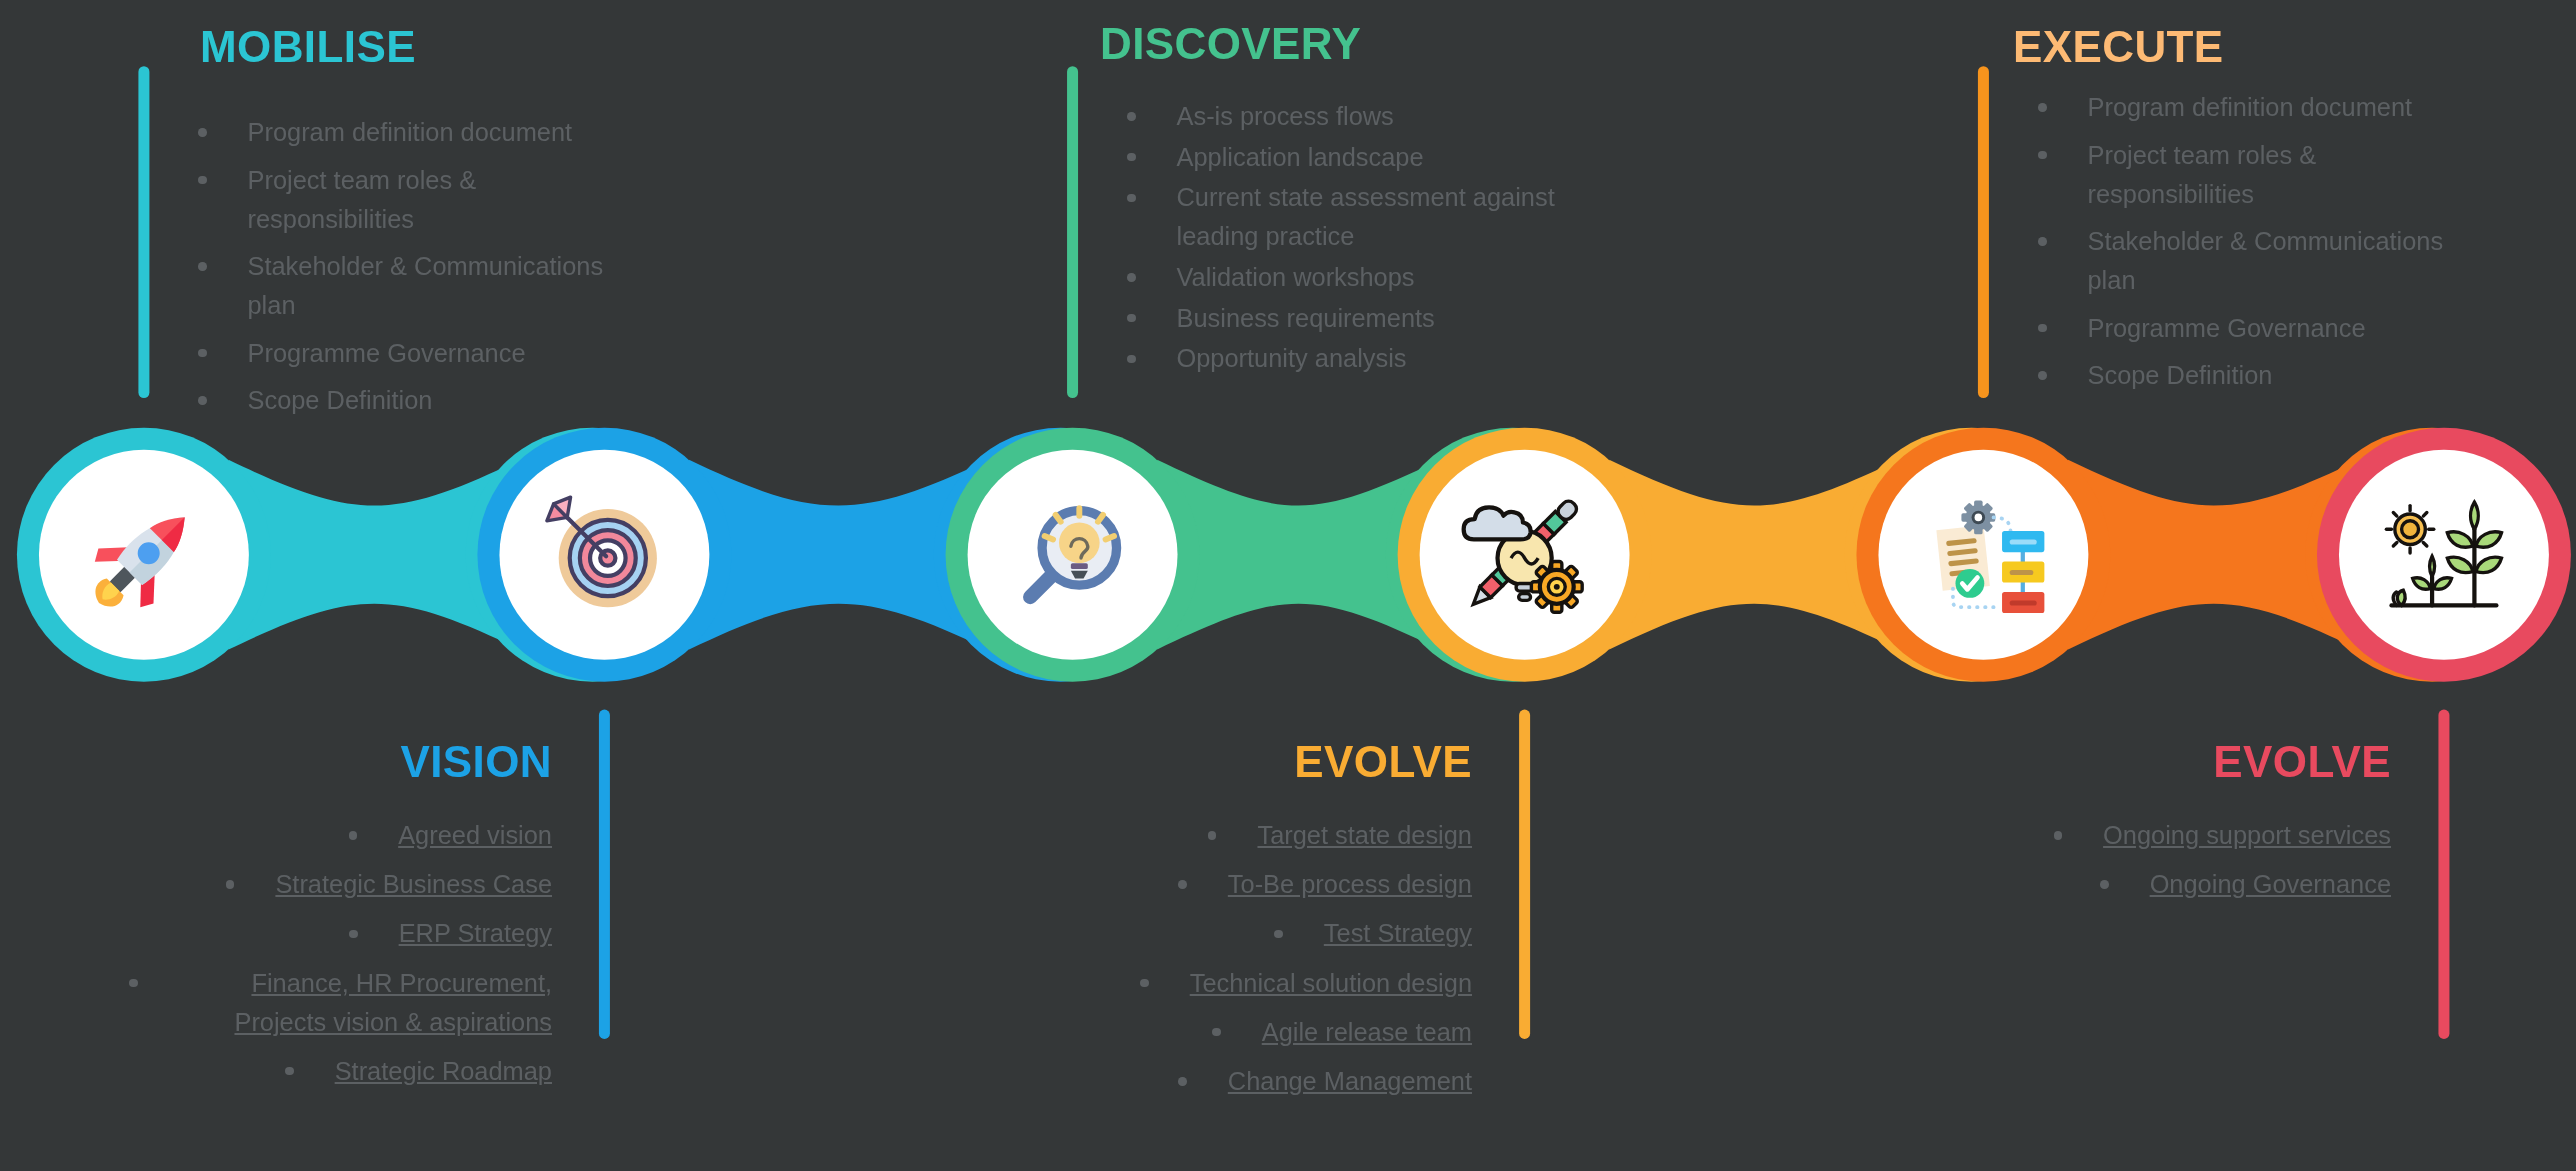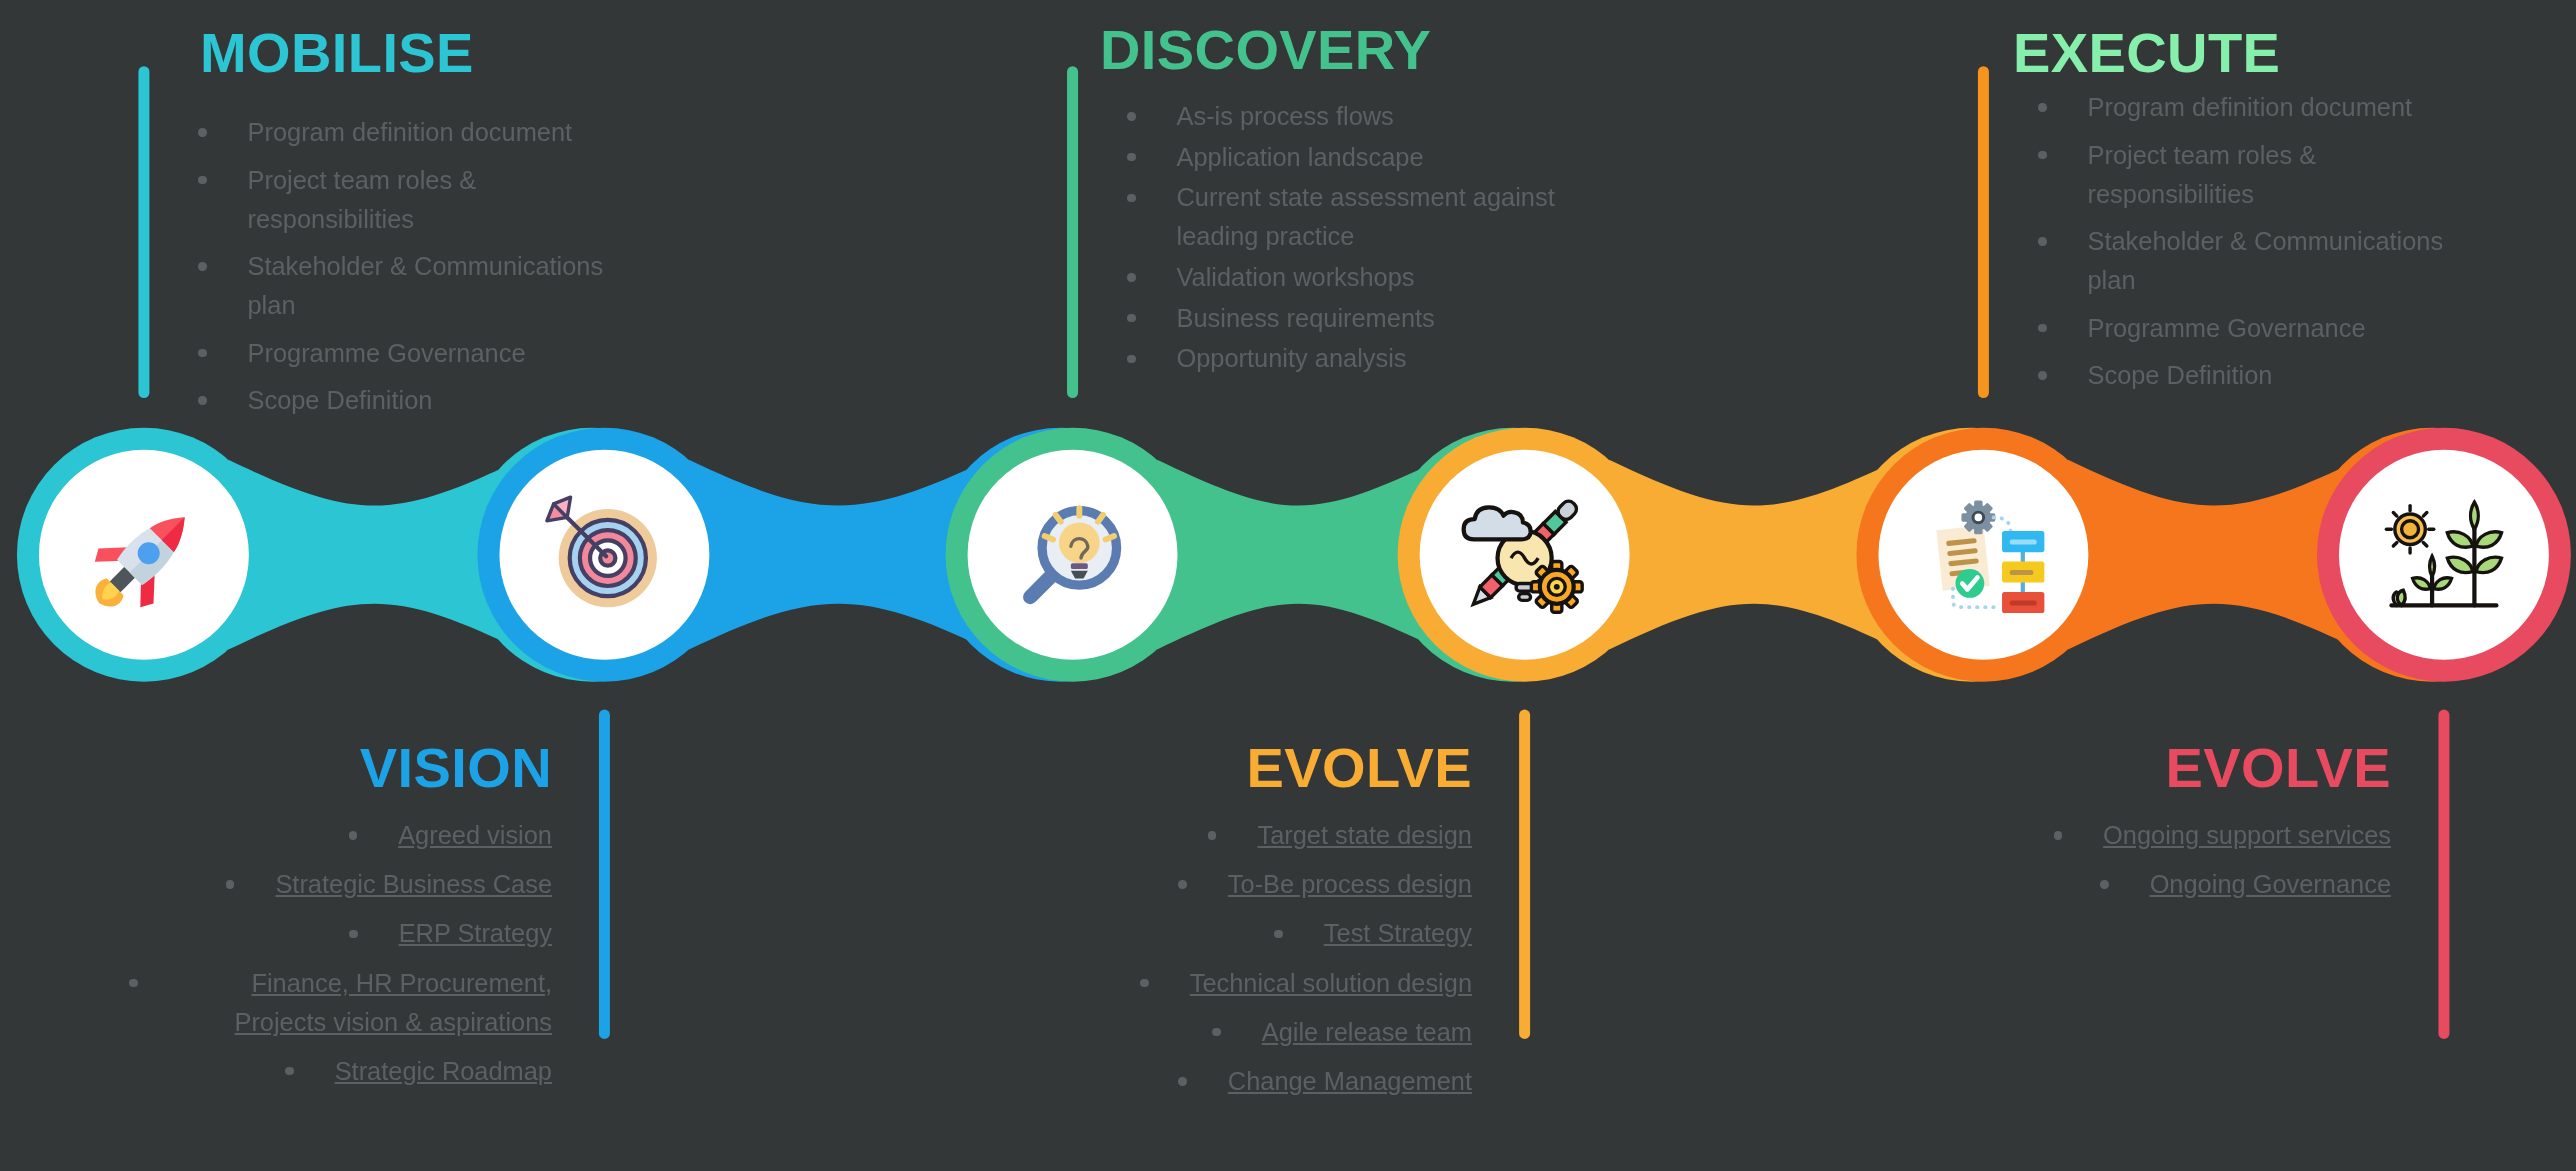--- a/index.html
+++ b/index.html
@@ -2,21 +2,21 @@
 <html style="font-size:13.5px"><head>
 <meta charset="utf-8">
 <style>
   html,body{margin:0;padding:0;background:#222;}
   .canvas{
     position:relative;width:2576px;height:1172px;overflow:hidden;
     font-family:"Liberation Sans","DejaVu Sans",sans-serif;
   }
   .band-svg{position:absolute;left:0;top:0;}
   .title{
-    position:absolute;font-weight:bold;font-size:56px;letter-spacing:0.4px;
+    position:absolute;font-weight:bold;font-size:44px;letter-spacing:0.4px;
     line-height:1;white-space:nowrap;
   }
   .title.right{text-align:left;}
   .list{position:absolute;font-size:25.4px;}
   .li{display:flex;align-items:flex-start;}
   .dot{width:8.5px;height:8.5px;border-radius:50%;flex:none;margin-top:15.2px;}
   .txt{margin-left:41px;line-height:39px;}
   .list-loose .li + .li{margin-top:8.5px;}
   .list-tight .li + .li{margin-top:1.7px;}
   .list-bottom .li + .li{margin-top:10.2px;}
@@ -201,21 +201,21 @@
       <path d="M64,120 C54,123 46,118 43,108 C53,105 62,111 64,120 Z" fill="#A9D87A" stroke="#15120F" stroke-width="4"></path>
       <path d="M68,120 C78,123 86,118 89,108 C79,105 70,111 68,120 Z" fill="#A9D87A" stroke="#15120F" stroke-width="4"></path>
       <path d="M24,140 Q16,130 24,124" stroke="#15120F" stroke-width="4" fill="none" stroke-linecap="round"></path>
       <path d="M30,140 C22,134 24,124 32,122 C36,130 34,136 30,140 Z" fill="#A9D87A" stroke="#15120F" stroke-width="4"></path>
       <line x1="18" y1="140" x2="142" y2="140" stroke="#15120F" stroke-width="5" stroke-linecap="round"></line>
     </g>
   </svg>
 
   <div class="title" style="left: 200px; top: 25.4px; color: rgb(43, 197, 211);">MOBILISE</div>
   <div class="title" style="left: 1100px; top: 22px; color: rgb(68, 194, 142);">DISCOVERY</div>
-  <div class="title" style="left: 2013px; top: 25.4px; color: #86efac;">EXECUTE</div>
+  <div class="title" style="left: 2013px; top: 25.4px; color: #fdba74;">EXECUTE</div>
   <div class="title right" style="right: 2024px; top: 740px; color: rgb(28, 162, 230);">VISION</div>
   <div class="title right" style="right: 1104px; top: 740px; color: rgb(249, 172, 51);">EVOLVE</div>
   <div class="title right" style="right: 185px; top: 740px; color: rgb(232, 74, 95);">EVOLVE</div>
 
   <div class="list list-loose" style="left: 198px; top: 113px; width: 423px; color: rgb(92, 96, 99);">
     <div class="li">
         <span class="dot" style="background: rgb(92, 96, 99);"></span>
         <span class="txt">Program definition document</span>
       </div>
     <div class="li">

